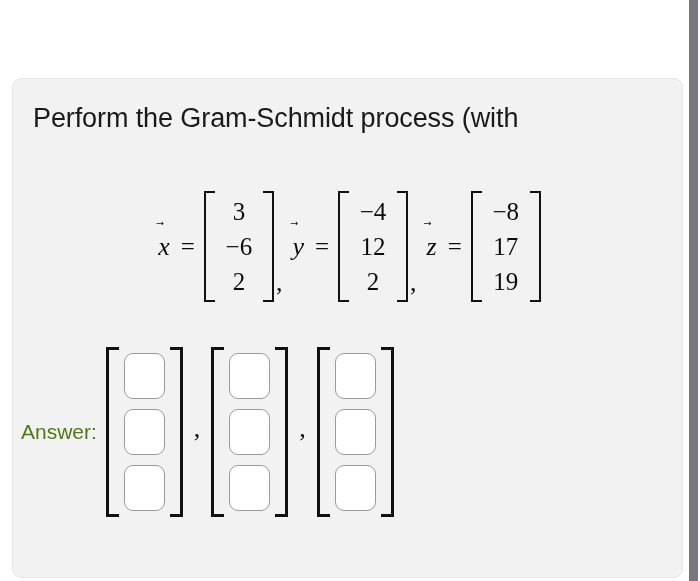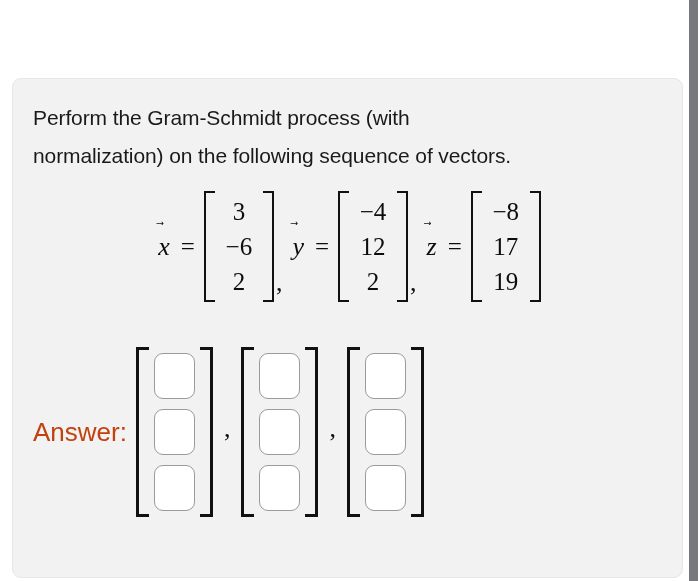--- a/index.html
+++ b/index.html
@@ -54,21 +54,21 @@
     border: 1px solid #e6e6e6;
     border-radius: 9px;
   }
 
   
   .prompt {
     position: absolute;
     left: 20px;
     top: 20px;
     width: 630px;
-    font-size: 21px;
+    font-size: 27px;
     line-height: 38px;
     color: #1a1a1a;
     letter-spacing: -0.1px;
   }
   .prompt-line { display: block; white-space: pre; }
 
   
   #vectors-row {
     position: absolute;
     left: 0;
@@ -146,23 +146,23 @@
   
   #answer-row {
     position: absolute;
     left: 0;
     top: 268px;
     width: 671px;
     display: flex;
     align-items: center;
   }
   #answer-label {
-    font-size: 26px;
-    color: #c2410c;
-    margin-left: 20px;
+    font-size: 21px;
+    color: #4d7c0f;
+    margin-left: 8px;
     margin-right: 9px;
     white-space: nowrap;
   }
   .ans-group {
     display: flex;
     align-items: stretch;
   }
   .ans-brk {
     width: 13px;
     box-sizing: border-box;
@@ -206,21 +206,20 @@
 </style>
 </head>
 <body>
 
 <div id="page">
 
   <div id="question-card">
 
     <div class="prompt">
       <span class="prompt-line">Perform the Gram-Schmidt process (with</span>
-      <span class="prompt-line">normalization) on the following sequence of vectors.</span>
     </div>
 
     <div id="vectors-row">
 
       <div class="veceq">
         <span class="vecsym">
           <span class="arrow">⃗</span>
           <span>x</span>
         </span>
         <span class="eqsign">=</span>

